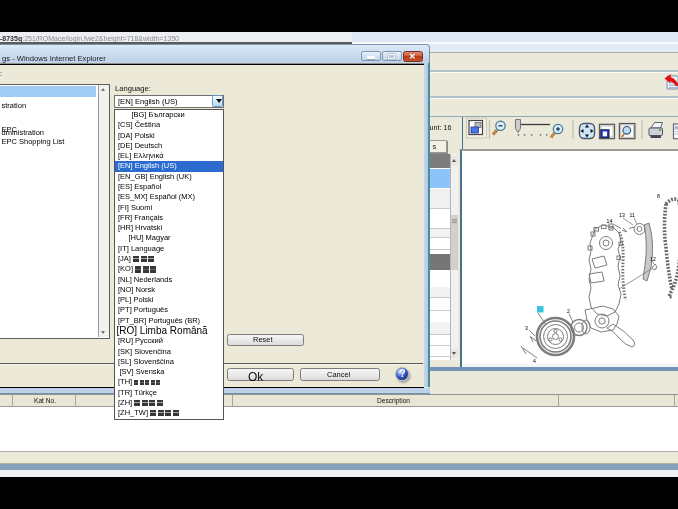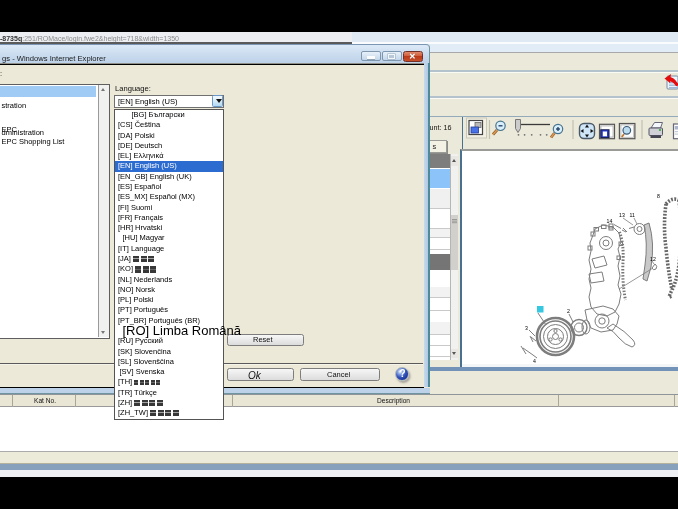--- a/index.html
+++ b/index.html
@@ -268,50 +268,50 @@
 <div style="left:212.3px;top:95.3px;width:11.2px;height:12px;border:1px solid #6a98c8;border-radius:1.5px;background:linear-gradient(#eef6fd 20%,#b2d8f0);"></div>
 <div style="left:216px;top:99.3px;width:0;height:0;border-left:3px solid transparent;border-right:3px solid transparent;border-top:4px solid #111;"></div>
 
 <div style="left:226.5px;top:334px;width:77px;height:11.5px;border:1px solid #7d7d7d;border-radius:2.5px;background:linear-gradient(#f7f7f7,#dcdcdc);"></div>
 <div class="t" style="left:253px;top:335px;font-size:7.5px;color:#111;">Reset</div>
 
 <div style="left:0;top:363px;width:423px;height:1.3px;background:#5a5a58;"></div>
 <div style="left:0;top:364.3px;width:423px;height:1px;background:#f6f4ea;"></div>
 
 <div style="left:227px;top:368px;width:67px;height:12.5px;border:1px solid #7d7d7d;border-radius:2.5px;background:linear-gradient(#f7f7f7,#dcdcdc);"></div>
-<div class="t" style="left:248px;top:369.8px;font-size:10px;color:#111;font-style:italic;">Ok</div>
+<div class="t" style="left:248px;top:369.8px;font-size:12px;color:#111;">Ok</div>
 <div style="left:300px;top:368px;width:80px;height:12.5px;border:1px solid #7d7d7d;border-radius:2.5px;background:linear-gradient(#f7f7f7,#dcdcdc);"></div>
 <div class="t" style="left:327px;top:369.8px;font-size:7.5px;color:#111;">Cancel</div>
 
 <div style="left:395.3px;top:367.4px;width:14px;height:14px;border-radius:50%;border:1px solid #aab4ba;background:radial-gradient(circle at 35% 30%,#ffffff 0%,#8eaae4 20%,#3456bc 48%,#16309a 78%,#0d2270 100%);box-shadow:1.5px 2px 2px rgba(110,110,110,0.55);"></div>
 <div class="t" style="left:399.5px;top:368px;font-size:10px;font-weight:bold;color:#fff;">?</div>
 
 <div id="dd" style="left:113.5px;top:109px;width:110.5px;height:310.5px;background:#fff;border:1px solid #545454;">
 <div class="t" style="left:0;top:0.00px;width:108.5px;height:10.28px;font-size:7.5px;line-height:10.28px;padding-left:17px;color:#000;">[BG] Български</div>
 <div class="t" style="left:0;top:10.28px;width:108.5px;height:10.28px;font-size:7.5px;line-height:10.28px;padding-left:3.5px;color:#000;">[CS] Čeština</div>
 <div class="t" style="left:0;top:20.57px;width:108.5px;height:10.28px;font-size:7.5px;line-height:10.28px;padding-left:3.5px;color:#000;">[DA] Polski</div>
 <div class="t" style="left:0;top:30.85px;width:108.5px;height:10.28px;font-size:7.5px;line-height:10.28px;padding-left:3.5px;color:#000;">[DE] Deutsch</div>
 <div class="t" style="left:0;top:41.13px;width:108.5px;height:10.28px;font-size:7.5px;line-height:10.28px;padding-left:3.5px;color:#000;">[EL] Ελληνικά</div>
 <div class="t" style="left:0;top:51.42px;width:108.5px;height:10.28px;font-size:7.5px;line-height:10.28px;padding-left:3.5px;color:#000;background:#2c6bd0;color:#fff;">[EN] English (US)</div>
 <div class="t" style="left:0;top:61.70px;width:108.5px;height:10.28px;font-size:7.5px;line-height:10.28px;padding-left:3.5px;color:#000;">[EN_GB] English (UK)</div>
 <div class="t" style="left:0;top:71.98px;width:108.5px;height:10.28px;font-size:7.5px;line-height:10.28px;padding-left:3.5px;color:#000;">[ES] Español</div>
 <div class="t" style="left:0;top:82.27px;width:108.5px;height:10.28px;font-size:7.5px;line-height:10.28px;padding-left:3.5px;color:#000;">[ES_MX] Español (MX)</div>
 <div class="t" style="left:0;top:92.55px;width:108.5px;height:10.28px;font-size:7.5px;line-height:10.28px;padding-left:3.5px;color:#000;">[FI] Suomi</div>
 <div class="t" style="left:0;top:102.83px;width:97px;height:10.28px;font-size:7.5px;line-height:10.28px;padding-left:3.5px;color:#000;">[FR] Français</div>
 <div class="t" style="left:0;top:113.12px;width:108.5px;height:10.28px;font-size:7.5px;line-height:10.28px;padding-left:3.5px;color:#000;">[HR] Hrvatski</div>
-<div class="t" style="left:0;top:123.40px;width:108.5px;height:10.28px;font-size:7.5px;line-height:10.28px;padding-left:8px;color:#000;">[HU] Magyar</div>
+<div class="t" style="left:0;top:123.40px;width:108.5px;height:10.28px;font-size:7.5px;line-height:10.28px;padding-left:14px;color:#000;">[HU] Magyar</div>
 <div class="t" style="left:0;top:133.68px;width:108.5px;height:10.28px;font-size:7.5px;line-height:10.28px;padding-left:3.5px;color:#000;">[IT] Language</div>
 <div class="t" style="left:0;top:143.97px;width:108.5px;height:10.28px;font-size:7.5px;line-height:10.28px;padding-left:3.5px;color:#000;">[JA] <span style="position:static;display:inline-block;width:6px;height:6.5px;background:linear-gradient(to bottom,#383838 38%,#e8e8e8 44%,#383838 52%);margin-right:1.5px;vertical-align:middle;"></span><span style="position:static;display:inline-block;width:6px;height:6.5px;background:linear-gradient(to bottom,#383838 38%,#e8e8e8 44%,#383838 52%);margin-right:1.5px;vertical-align:middle;"></span><span style="position:static;display:inline-block;width:6px;height:6.5px;background:linear-gradient(to bottom,#383838 38%,#e8e8e8 44%,#383838 52%);margin-right:1.5px;vertical-align:middle;"></span></div>
 <div class="t" style="left:0;top:154.25px;width:108.5px;height:10.28px;font-size:7.5px;line-height:10.28px;padding-left:3.5px;color:#000;">[KO] <span style="position:static;display:inline-block;width:6px;height:6.5px;background:linear-gradient(to bottom,#383838 38%,#e8e8e8 44%,#383838 52%);margin-right:1.5px;vertical-align:middle;"></span><span style="position:static;display:inline-block;width:6px;height:6.5px;background:linear-gradient(to bottom,#383838 38%,#e8e8e8 44%,#383838 52%);margin-right:1.5px;vertical-align:middle;"></span><span style="position:static;display:inline-block;width:6px;height:6.5px;background:linear-gradient(to bottom,#383838 38%,#e8e8e8 44%,#383838 52%);margin-right:1.5px;vertical-align:middle;"></span></div>
 <div class="t" style="left:0;top:164.53px;width:108.5px;height:10.28px;font-size:7.5px;line-height:10.28px;padding-left:3.5px;color:#000;">[NL] Nederlands</div>
 <div class="t" style="left:0;top:174.82px;width:108.5px;height:10.28px;font-size:7.5px;line-height:10.28px;padding-left:3.5px;color:#000;">[NO] Norsk</div>
 <div class="t" style="left:0;top:185.10px;width:108.5px;height:10.28px;font-size:7.5px;line-height:10.28px;padding-left:3.5px;color:#000;">[PL] Polski</div>
 <div class="t" style="left:0;top:195.38px;width:108.5px;height:10.28px;font-size:7.5px;line-height:10.28px;padding-left:3.5px;color:#000;">[PT] Português</div>
 <div class="t" style="left:0;top:205.67px;width:108.5px;height:10.28px;font-size:7.5px;line-height:10.28px;padding-left:3.5px;color:#000;">[PT_BR] Português (BR)</div>
-<div class="t" style="left:0;top:215.95px;width:111px;height:10.28px;font-size:13px;line-height:10.28px;padding-left:8px;color:#000;">[RO] Limba Română</div>
+<div class="t" style="left:0;top:215.95px;width:111px;height:10.28px;font-size:10px;line-height:10.28px;padding-left:2px;color:#000;">[RO] Limba Română</div>
 <div class="t" style="left:0;top:226.23px;width:126px;height:10.28px;font-size:7.5px;line-height:10.28px;padding-left:3.5px;color:#000;">[RU] Русский</div>
 <div class="t" style="left:0;top:236.52px;width:108.5px;height:10.28px;font-size:7.5px;line-height:10.28px;padding-left:3.5px;color:#000;">[SK] Slovenčina</div>
 <div class="t" style="left:0;top:246.80px;width:108.5px;height:10.28px;font-size:7.5px;line-height:10.28px;padding-left:3.5px;color:#000;">[SL] Slovenščina</div>
 <div class="t" style="left:0;top:257.08px;width:108.5px;height:10.28px;font-size:7.5px;line-height:10.28px;padding-left:5px;color:#000;">[SV] Svenska</div>
 <div class="t" style="left:0;top:267.37px;width:108.5px;height:10.28px;font-size:7.5px;line-height:10.28px;padding-left:3.5px;color:#000;">[TH] <span style="position:static;display:inline-block;width:4px;height:5.5px;background:linear-gradient(to bottom,#383838 38%,#e8e8e8 44%,#383838 52%);margin-right:1.5px;vertical-align:middle;"></span><span style="position:static;display:inline-block;width:4px;height:5.5px;background:linear-gradient(to bottom,#383838 38%,#e8e8e8 44%,#383838 52%);margin-right:1.5px;vertical-align:middle;"></span><span style="position:static;display:inline-block;width:4px;height:5.5px;background:linear-gradient(to bottom,#383838 38%,#e8e8e8 44%,#383838 52%);margin-right:1.5px;vertical-align:middle;"></span><span style="position:static;display:inline-block;width:4px;height:5.5px;background:linear-gradient(to bottom,#383838 38%,#e8e8e8 44%,#383838 52%);margin-right:1.5px;vertical-align:middle;"></span><span style="position:static;display:inline-block;width:4px;height:5.5px;background:linear-gradient(to bottom,#383838 38%,#e8e8e8 44%,#383838 52%);margin-right:1.5px;vertical-align:middle;"></span></div>
 <div class="t" style="left:0;top:277.65px;width:108.5px;height:10.28px;font-size:7.5px;line-height:10.28px;padding-left:3.5px;color:#000;">[TR] Türkçe</div>
 <div class="t" style="left:0;top:287.93px;width:108.5px;height:10.28px;font-size:7.5px;line-height:10.28px;padding-left:3.5px;color:#000;">[ZH] <span style="position:static;display:inline-block;width:6px;height:6.5px;background:linear-gradient(to bottom,#383838 38%,#e8e8e8 44%,#383838 52%);margin-right:1.5px;vertical-align:middle;"></span><span style="position:static;display:inline-block;width:6px;height:6.5px;background:linear-gradient(to bottom,#383838 38%,#e8e8e8 44%,#383838 52%);margin-right:1.5px;vertical-align:middle;"></span><span style="position:static;display:inline-block;width:6px;height:6.5px;background:linear-gradient(to bottom,#383838 38%,#e8e8e8 44%,#383838 52%);margin-right:1.5px;vertical-align:middle;"></span><span style="position:static;display:inline-block;width:6px;height:6.5px;background:linear-gradient(to bottom,#383838 38%,#e8e8e8 44%,#383838 52%);margin-right:1.5px;vertical-align:middle;"></span></div>
 <div class="t" style="left:0;top:298.22px;width:108.5px;height:10.28px;font-size:7.5px;line-height:10.28px;padding-left:3.5px;color:#000;">[ZH_TW] <span style="position:static;display:inline-block;width:6px;height:6.5px;background:linear-gradient(to bottom,#383838 38%,#e8e8e8 44%,#383838 52%);margin-right:1.5px;vertical-align:middle;"></span><span style="position:static;display:inline-block;width:6px;height:6.5px;background:linear-gradient(to bottom,#383838 38%,#e8e8e8 44%,#383838 52%);margin-right:1.5px;vertical-align:middle;"></span><span style="position:static;display:inline-block;width:6px;height:6.5px;background:linear-gradient(to bottom,#383838 38%,#e8e8e8 44%,#383838 52%);margin-right:1.5px;vertical-align:middle;"></span><span style="position:static;display:inline-block;width:6px;height:6.5px;background:linear-gradient(to bottom,#383838 38%,#e8e8e8 44%,#383838 52%);margin-right:1.5px;vertical-align:middle;"></span></div>
 </div>
 

